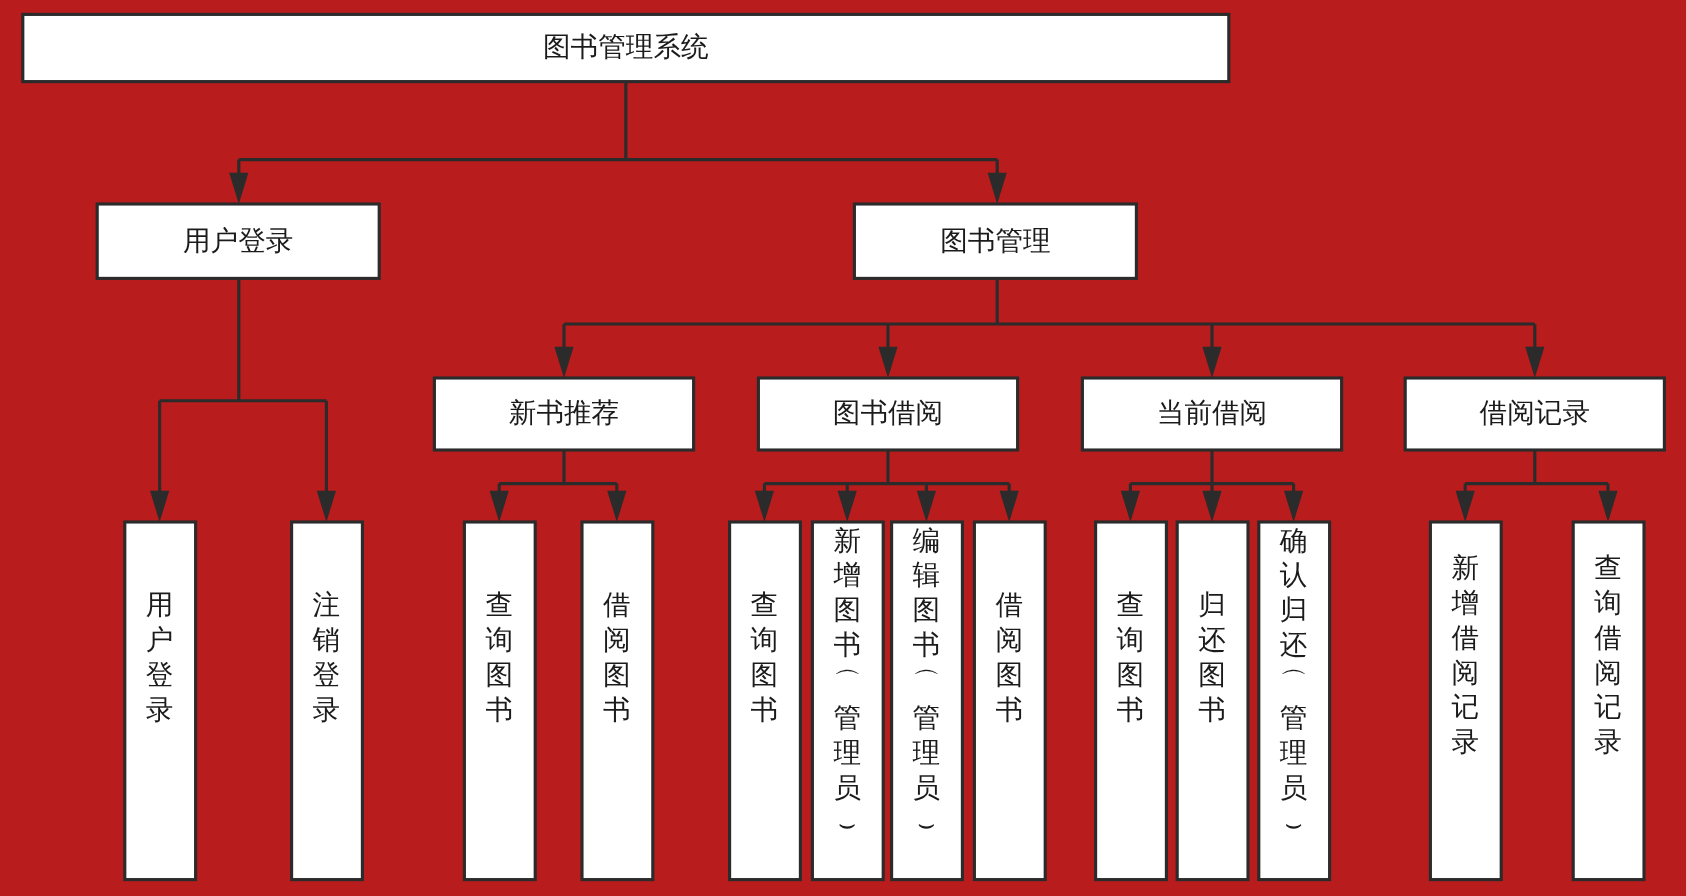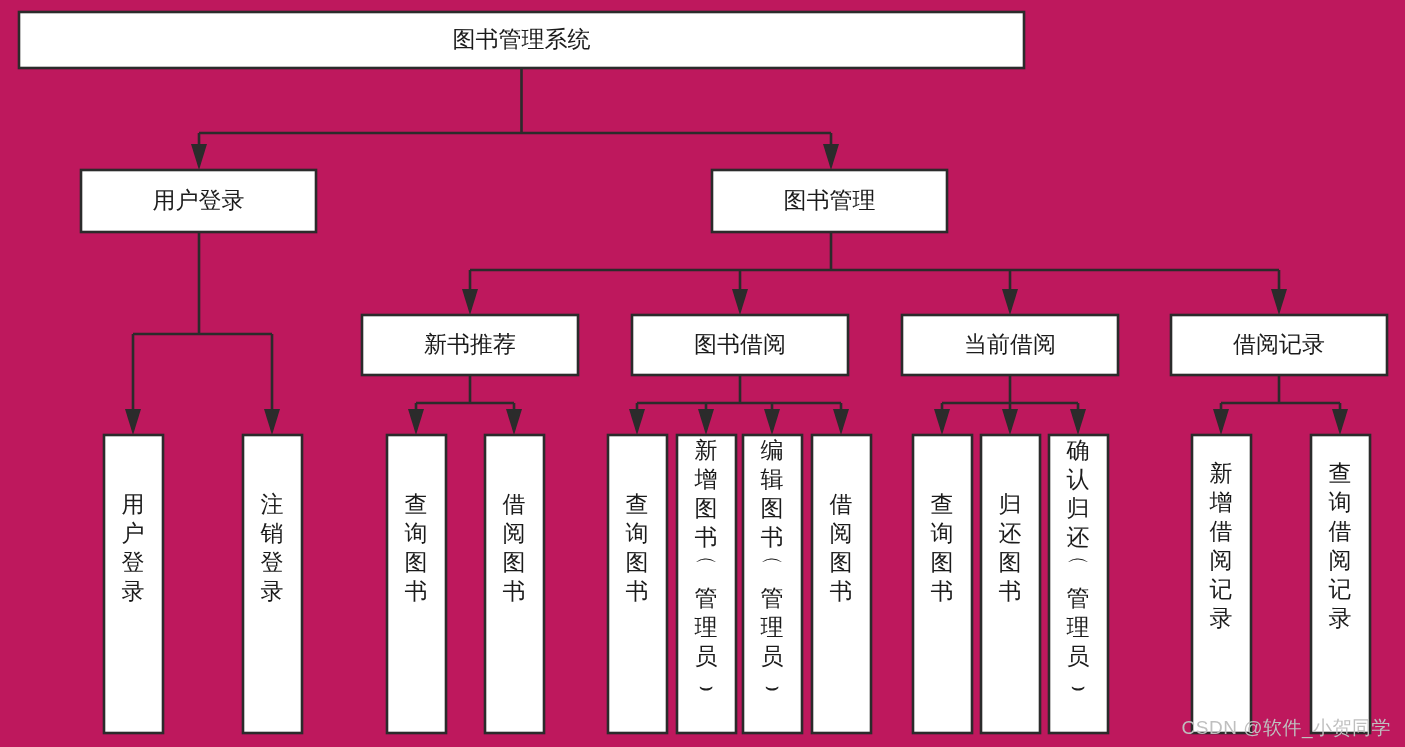--- a/index.html
+++ b/index.html
@@ -10,21 +10,21 @@
   body {
     width: 1405px;
     height: 747px;
     font-family: "Liberation Sans", "DejaVu Sans", sans-serif;
     overflow: hidden;
   }
   #diagram-root {
     position: relative;
     width: 1405px;
     height: 747px;
-    background: #be185d;
+    background: #b91c1c;
   }
   svg#flow {
     position: absolute;
     left: 0;
     top: 0;
     width: 1405px;
     height: 747px;
     display: block;
   }
   .node-rect {
@@ -205,15 +205,14 @@
       <text class="node-label-v" x="1221" y="481"><tspan x="1221" dy="0">新</tspan><tspan x="1221" dy="29">增</tspan><tspan x="1221" dy="29">借</tspan><tspan x="1221" dy="29">阅</tspan><tspan x="1221" dy="29">记</tspan><tspan x="1221" dy="29">录</tspan></text>
     </g>
 
     <g>
       <rect class="node-rect" x="1311" y="435" width="59" height="298"></rect>
       <text class="node-label-v" x="1340" y="481"><tspan x="1340" dy="0">查</tspan><tspan x="1340" dy="29">询</tspan><tspan x="1340" dy="29">借</tspan><tspan x="1340" dy="29">阅</tspan><tspan x="1340" dy="29">记</tspan><tspan x="1340" dy="29">录</tspan></text>
     </g>
 
   </svg>
 
-  <div class="watermark">CSDN @软件_小贺同学</div>
 
 </div>
 
 </body></html>

